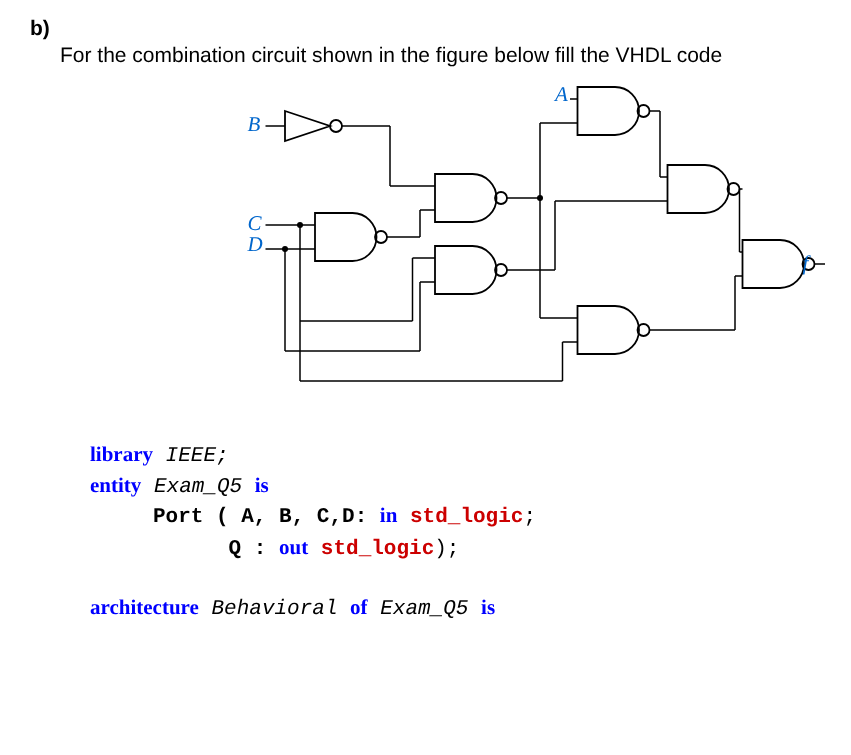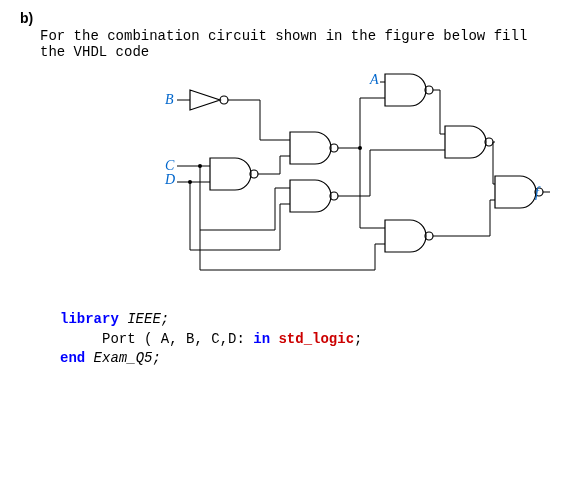--- a/index.html
+++ b/index.html
@@ -14,21 +14,20 @@
     .question-label {
       font-weight: bold;
       font-size: 14px;
       color: #000;
     }
     .question-text {
       font-size: 14px;
       color: #000;
       margin-left: 20px;
       margin-top: 2px;
-      font-family: Liberation Mono, monospace;
     }
     .circuit-area {
       margin: 10px 30px;
       height: 230px;
       position: relative;
     }
     .circuit-label {
       position: absolute;
       font-family: 'Times New Roman', serif;
       font-style: italic;
@@ -44,23 +43,23 @@
     }
     .code-block {
       margin-left: 40px;
       margin-top: 10px;
       font-family: 'Courier New', monospace;
       font-size: 14px;
       line-height: 1.4;
     }
     .code-line { white-space: pre; }
     .kw-red { color: #cc0000; font-weight: bold; margin-top: 29px; }
-    .kw-blue { color: #0000ff; font-weight: bold; }
+    .kw-blue { color: #0000ff; font-weight: bold; font-family: Liberation Serif, serif; }
     .ident { color: #000; font-style: italic; }
-    .port { color: #000; }
+    .port { color: #000; font-weight: bold; }
     svg { display: block; }
   </style>
 </head>
 <body>
 
 <div class="question-label">b)</div>
 <div class="question-text">For the combination circuit shown in the figure below fill the VHDL code</div>
 
 <div class="circuit-area">
   <span class="circuit-label" style="left:115px; top:22px;">B</span>
@@ -155,19 +154,21 @@
     <line x1="443" y1="114" x2="445" y2="114" stroke="#000"></line>
     <line x1="383" y1="166" x2="440" y2="166" stroke="#000"></line>
     <line x1="440" y1="166" x2="440" y2="130" stroke="#000"></line>
     <line x1="440" y1="130" x2="445" y2="130" stroke="#000"></line>
     <line x1="493" y1="122" x2="500" y2="122" stroke="#000"></line>
   </svg>
 </div>
 
 <div class="code-block">
   <div class="code-line"><span class="kw-blue">library</span><span class="ident"> IEEE;</span></div>
+  <div class="code-line"><span class="kw-blue">entity</span><span class="ident"> Exam_Q5 </span><span class="kw-blue">is</span></div>
   <div class="code-line"><span class="port">     Port ( A, B, C,D: </span><span class="kw-blue">in</span><span class="kw-red"> std_logic</span><span>;</span></div>
-  <div class="code-line"><span class="kw-blue">end</span><span class="ident"> Exam_Q5;</span></div>
+  <div class="code-line"><span class="port">           Q : </span><span class="kw-blue">out</span><span class="kw-red"> std_logic</span><span>);</span></div>
   <div class="code-line">&nbsp;</div>
+  <div class="code-line"><span class="kw-blue">architecture</span><span class="ident"> Behavioral </span><span class="kw-blue">of</span><span class="ident"> Exam_Q5 </span><span class="kw-blue">is</span></div>
   <div class="code-line">&nbsp;</div>
   <div class="code-line">&nbsp;</div>
 
 </div>
 
 </body></html>

